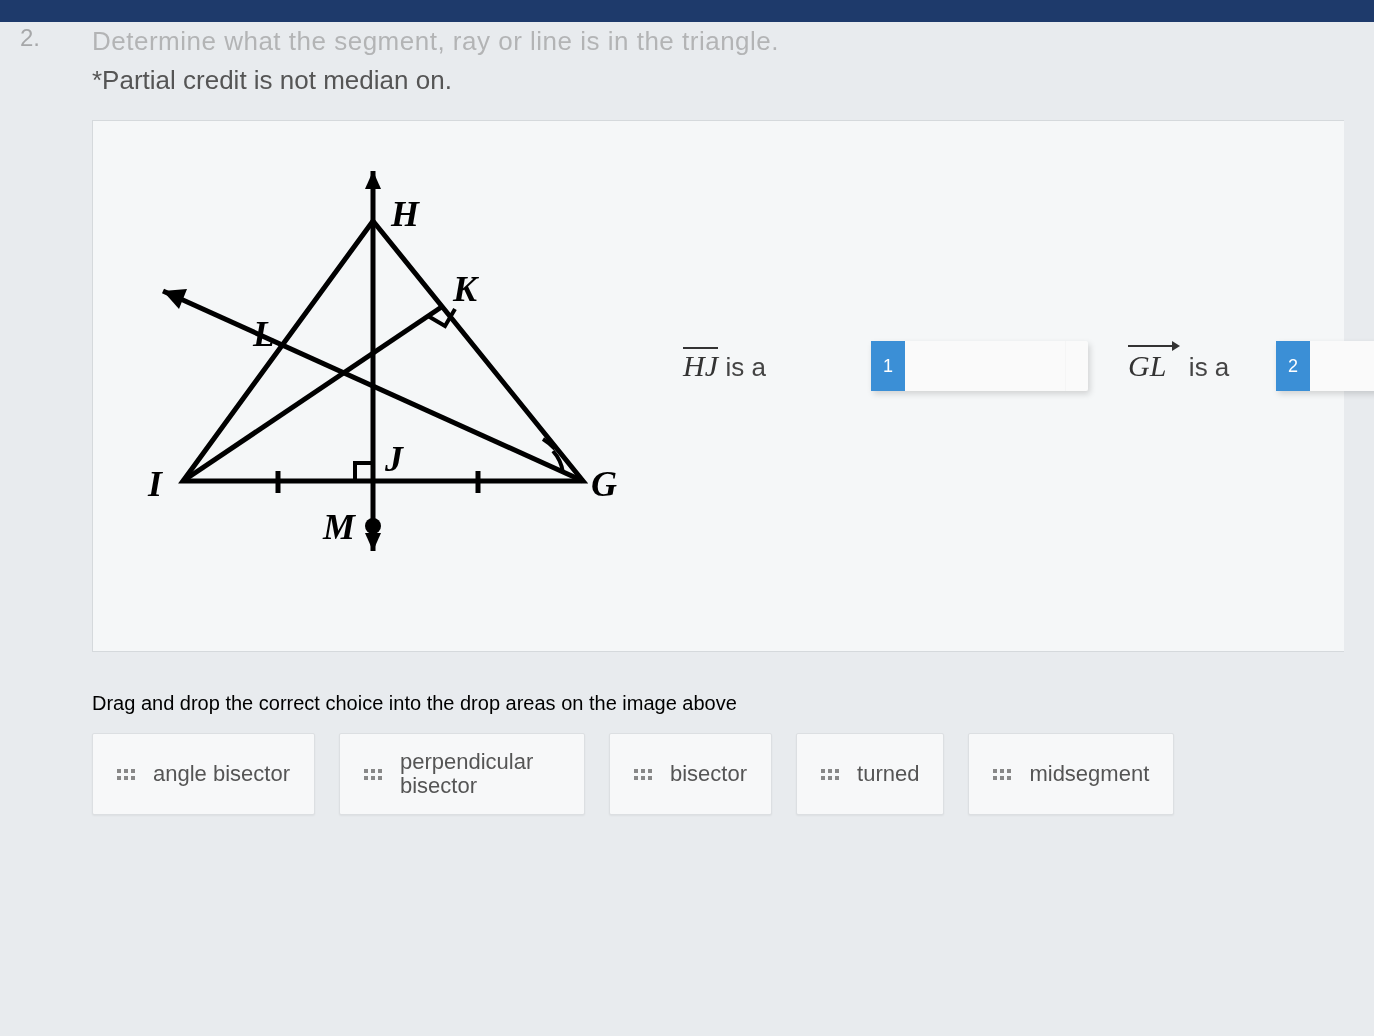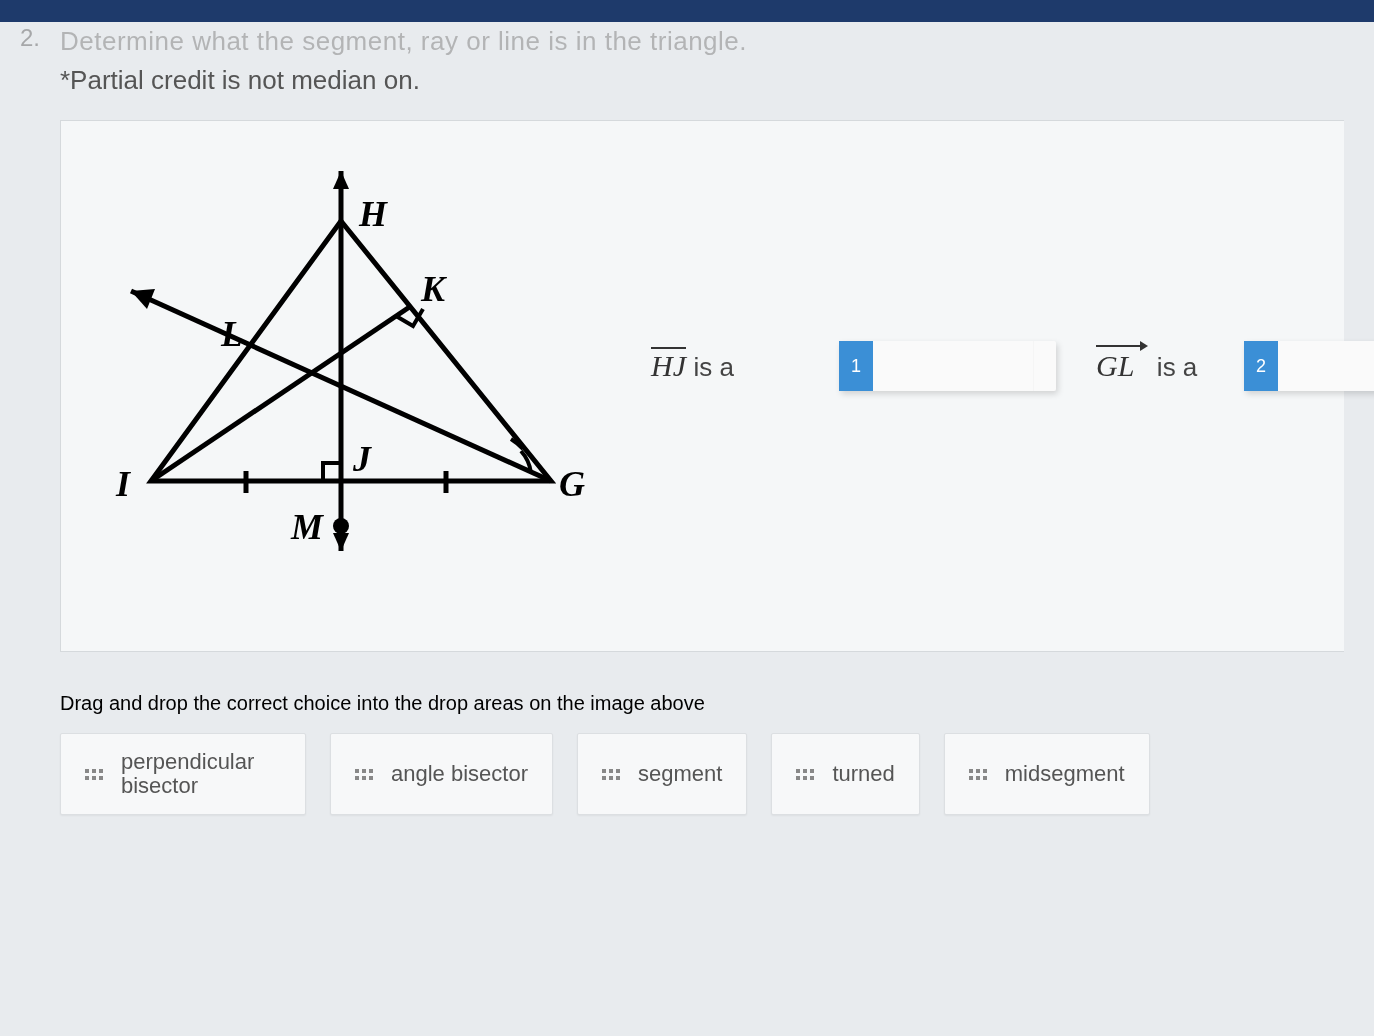--- a/index.html
+++ b/index.html
@@ -11,20 +11,21 @@
     height: 1036px;
     overflow: hidden;
     position: relative;
   }
   .topbar {
     height: 22px;
     background: #1e3a6b;
   }
   .page {
     padding: 0 30px 0 60px;
+    margin-left: 32px;
   }
   .qnum {
     position: absolute;
     left: 20px;
     top: 24px;
     font-size: 24px;
     color: #666;
     opacity: .5;
   }
   .prompt {
@@ -255,43 +256,43 @@
   <div class="choices">
     <div class="choice">
       <span class="grip">
           <span></span>
           <span></span>
           <span></span>
           <span></span>
           <span></span>
           <span></span>
         </span>
+      <span>angle bisector</span>
+    </div>
+    <div class="choice">
+      <span class="grip">
+          <span></span>
+          <span></span>
+          <span></span>
+          <span></span>
+          <span></span>
+          <span></span>
+        </span>
       <span style="max-width:160px; line-height:1.1">perpendicular bisector</span>
     </div>
     <div class="choice">
       <span class="grip">
           <span></span>
           <span></span>
           <span></span>
           <span></span>
           <span></span>
           <span></span>
         </span>
-      <span>angle bisector</span>
-    </div>
-    <div class="choice">
-      <span class="grip">
-          <span></span>
-          <span></span>
-          <span></span>
-          <span></span>
-          <span></span>
-          <span></span>
-        </span>
-      <span>segment</span>
+      <span>bisector</span>
     </div>
     <div class="choice">
       <span class="grip">
           <span></span>
           <span></span>
           <span></span>
           <span></span>
           <span></span>
           <span></span>
         </span>

